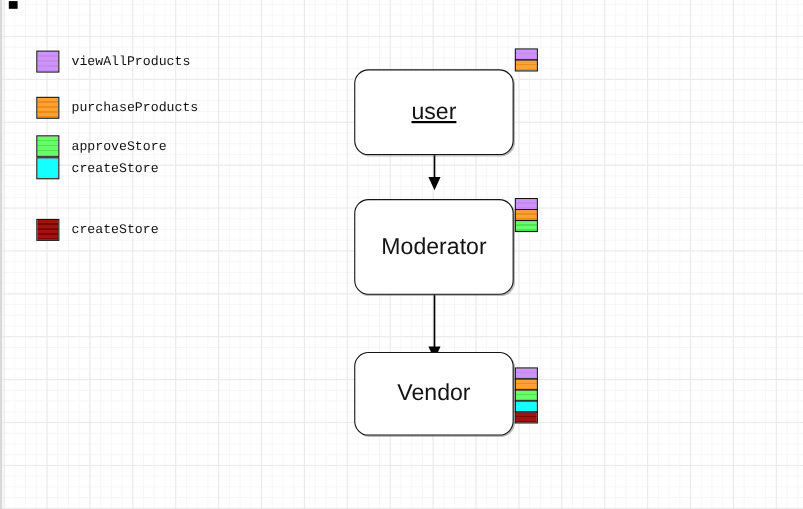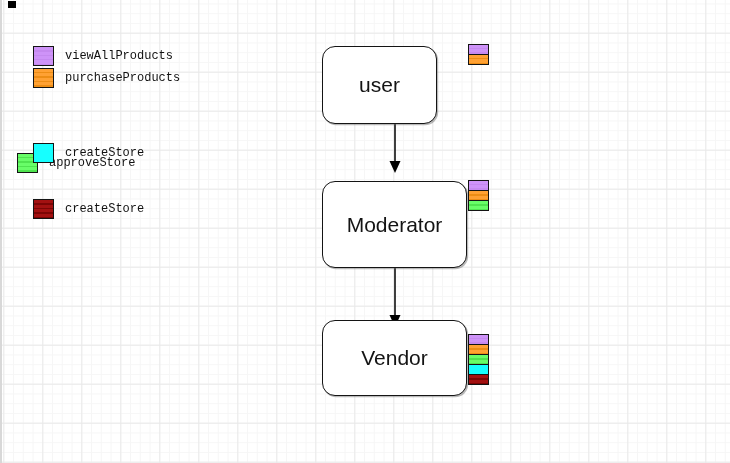--- a/index.html
+++ b/index.html
@@ -37,25 +37,25 @@
 <body>
 
 <div class="stage">
   <div class="left-edge"></div>
   <div class="corner-mark"></div>
   <div id="legend">
       <div class="legend-item" style="left: 33px; top: 46px; text-align: center;">
         <span class="swatch" style="background: repeating-linear-gradient(rgb(206, 147, 248) 0px, rgb(206, 147, 248) 3px, rgb(197, 137, 239) 3px, rgb(197, 137, 239) 4.5px);"></span>
         <span class="legend-label">viewAllProducts</span>
       </div>
-      <div class="legend-item" style="left: 33px; top: 68px;">
+      <div class="legend-item" style="left: 33px; top: 88px;">
         <span class="swatch" style="background: repeating-linear-gradient(rgb(255, 161, 51) 0px, rgb(255, 161, 51) 3px, rgb(237, 141, 21) 3px, rgb(237, 141, 21) 4.5px);"></span>
         <span class="legend-label">purchaseProducts</span>
       </div>
-      <div class="legend-item" style="left: 17px; top: 123px; margin-top: 30px;">
+      <div class="legend-item" style="left: 33px; top: 123px;">
         <span class="swatch" style="background: repeating-linear-gradient(rgb(104, 253, 104) 0px, rgb(104, 253, 104) 3px, rgb(79, 228, 79) 3px, rgb(79, 228, 79) 4.5px);"></span>
         <span class="legend-label">approveStore</span>
       </div>
       <div class="legend-item" style="left: 33px; top: 143px; text-align: center;">
         <span class="swatch" style="background: repeating-linear-gradient(rgb(22, 255, 255) 0px, rgb(22, 255, 255) 3px, rgb(22, 255, 255) 3px, rgb(22, 255, 255) 4.5px);"></span>
         <span class="legend-label">createStore</span>
       </div>
       <div class="legend-item" style="left: 33px; top: 199px;">
         <span class="swatch" style="background: repeating-linear-gradient(rgb(163, 17, 17) 0px, rgb(163, 17, 17) 3px, rgb(124, 5, 5) 3px, rgb(124, 5, 5) 4.5px);"></span>
         <span class="legend-label">createStore</span>
@@ -65,21 +65,21 @@
       <g>
         <line x1="395" y1="123" x2="395" y2="162" stroke="#000000" stroke-width="1.5"></line>
         <polygon points="389.5,161 400.5,161 395,173" fill="#000000"></polygon>
       </g>
       <g>
         <line x1="395" y1="258" x2="395" y2="316" stroke="#000000" stroke-width="1.5"></line>
         <polygon points="389.5,315 400.5,315 395,327" fill="#000000"></polygon>
       </g>
     </svg>
   <div id="nodes">
-      <div class="node" style="left: 322px; top: 46px; width: 115px; height: 78px;">
+      <div class="node" style="left: 322px; top: 63px; width: 145px; height: 78px; text-decoration: underline;">
         <span class="node-label">user</span>
       </div>
       <div class="badges" style="left: 468px; top: 45px;">
         <div class="badge" style="background: repeating-linear-gradient(rgb(206, 147, 248) 0px, rgb(206, 147, 248) 3px, rgb(197, 137, 239) 3px, rgb(197, 137, 239) 4.5px);"></div>
         <div class="badge" style="background: repeating-linear-gradient(rgb(255, 161, 51) 0px, rgb(255, 161, 51) 3px, rgb(237, 141, 21) 3px, rgb(237, 141, 21) 4.5px);"></div>
       </div>
       <div class="node" style="left: 322px; top: 181px; width: 145px; height: 87px;">
         <span class="node-label">Moderator</span>
       </div>
       <div class="badges" style="left: 468px; top: 181px;">

